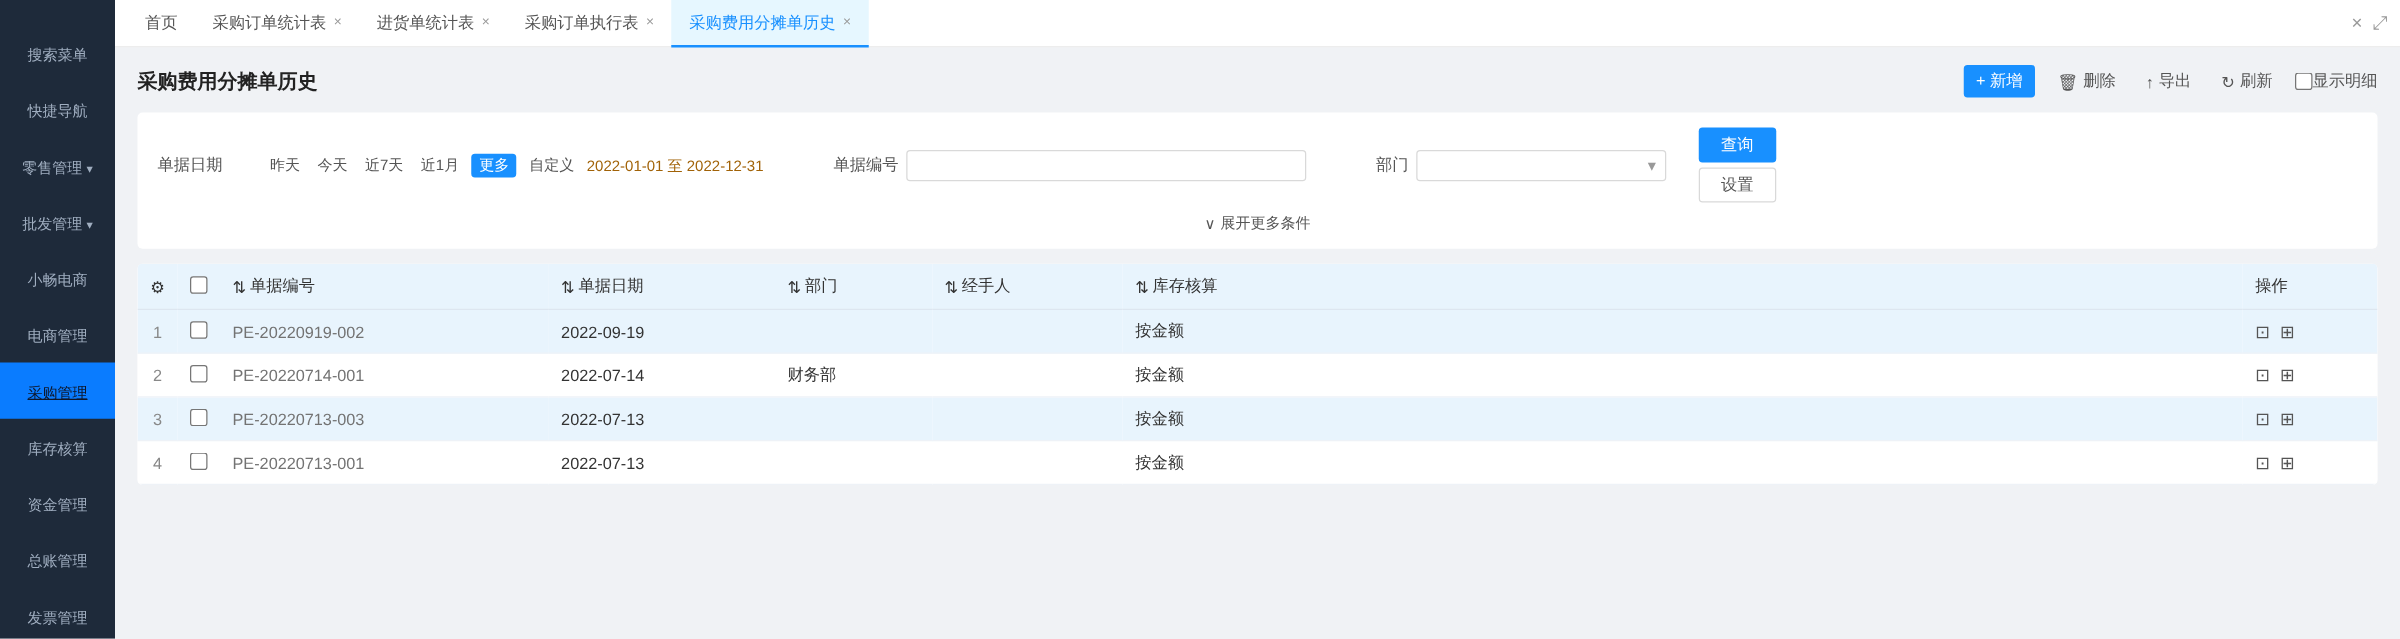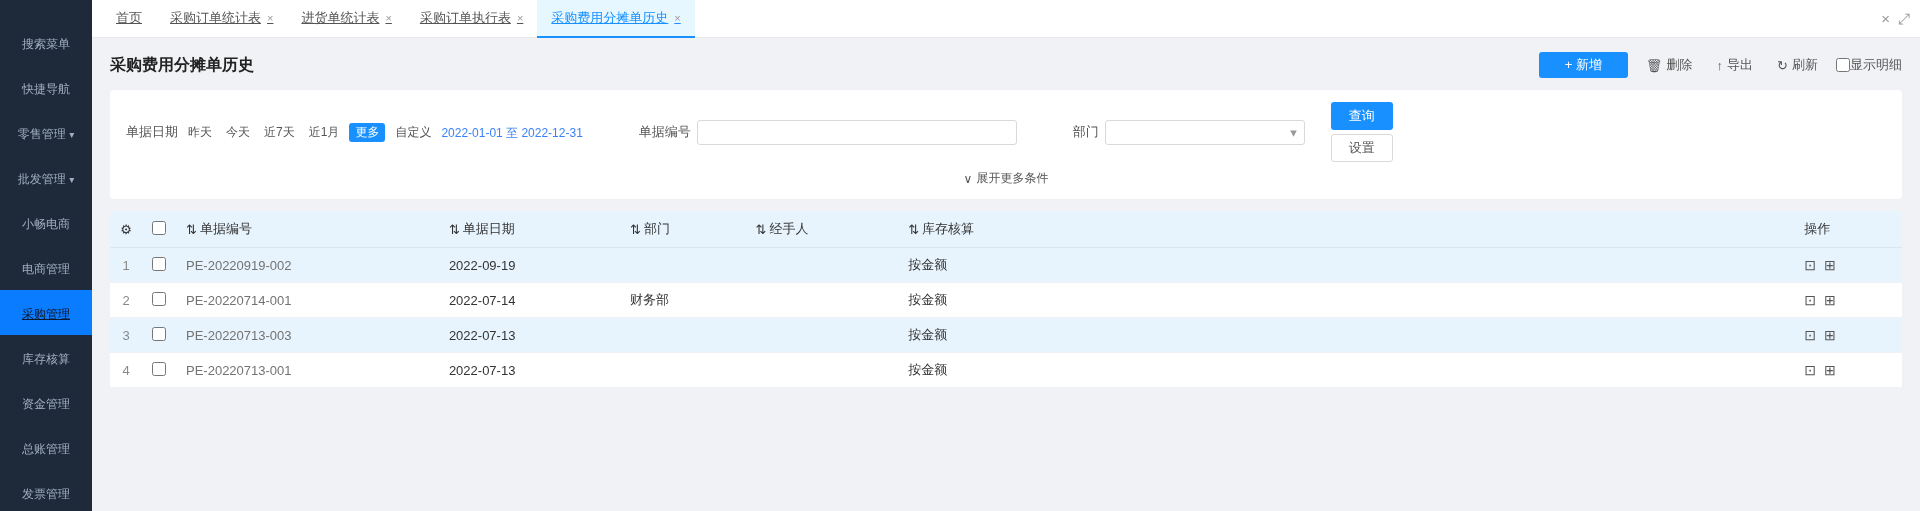--- a/index.html
+++ b/index.html
@@ -51,21 +51,20 @@
       padding: 0 14px;
       height: 38px;
       display: flex;
       align-items: center;
       cursor: pointer;
       font-size: 13px;
       color: #555;
       white-space: nowrap;
       border-bottom: 2px solid transparent;
       position: relative;
-      text-decoration: underline;
     }
     .tab-item.active {
       color: #1890ff;
       background: #e6f7ff;
       border-bottom: 2px solid #1890ff;
     }
     .tab-item .tab-close {
       margin-left: 6px;
       font-size: 11px;
       color: #999;
@@ -114,21 +113,21 @@
       font-size: 13px;
       cursor: pointer;
       background: none;
       border: none;
       padding: 4px 6px;
     }
     .toolbar-btn.primary {
       background: #1890ff;
       color: #fff;
       border-radius: 3px;
-      padding: 4px 26px;
+      padding: 4px 10px;
       text-align: right;
     }
     .show-columns-checkbox {
       display: flex;
       align-items: center;
       gap: 0;
       font-size: 13px;
       color: #555;
       cursor: pointer;
     }
@@ -153,36 +152,37 @@
     }
     .filter-label {
       color: #555;
       white-space: nowrap;
       font-size: 13px;
     }
     .date-shortcuts {
       display: flex;
       align-items: center;
       gap: 6px;
+      margin-left: 28px;
     }
     .date-shortcut {
       font-size: 12px;
       color: #555;
       cursor: pointer;
       padding: 1px 4px;
     }
     .date-shortcut.more {
       background: #1890ff;
       color: #fff;
       border-radius: 3px;
       padding: 1px 6px;
     }
     .date-range-display {
       font-size: 12px;
-      color: #3b82f6;
+      color: #a16207;
     }
     .filter-input {
       border: 1px solid #d9d9d9;
       border-radius: 3px;
       padding: 4px 8px;
       font-size: 13px;
       width: 220px;
       outline: none;
     }
     .dept-select {

